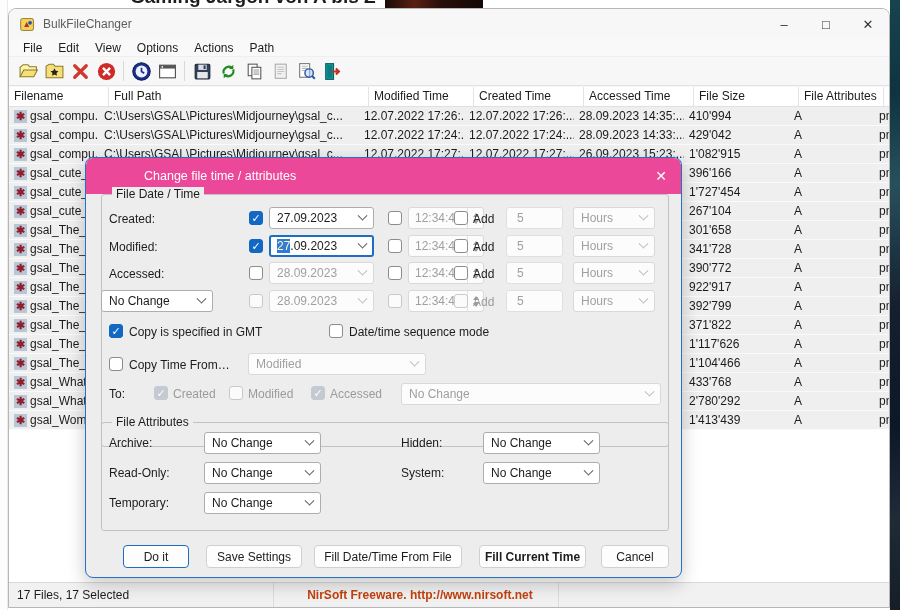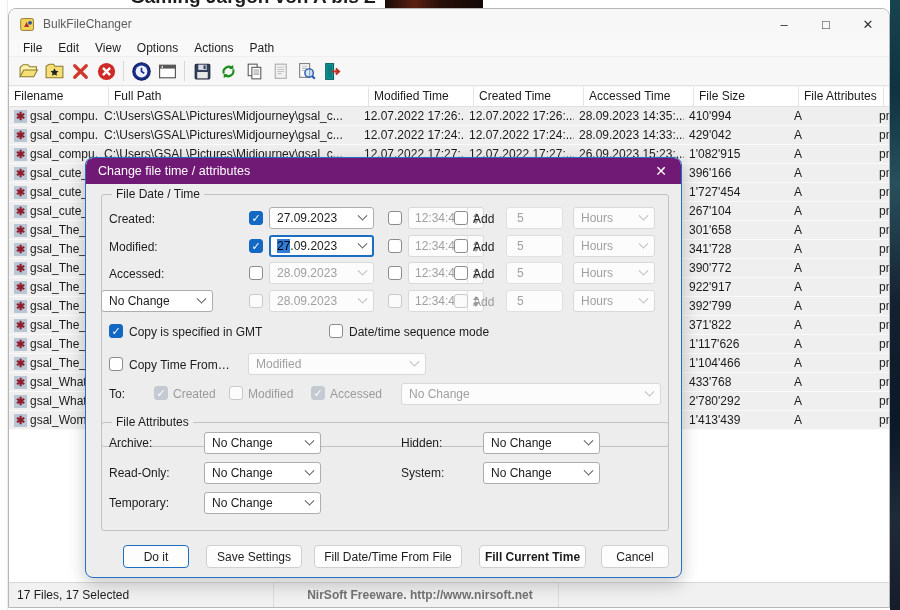--- a/index.html
+++ b/index.html
@@ -37,26 +37,26 @@
   .row-cell { font-size:12px; color:#1b1b1b; padding:2px 0 0 5px; overflow:hidden; white-space:nowrap; flex:0 0 auto; }
   .cell-name { display:flex; align-items:center; gap:3px; padding-top:0; }
   .file-ico { width:13px; height:13px; flex:0 0 auto; background:#b9c6d6; display:flex; align-items:center; justify-content:center;
     font-size:11px; line-height:13px; color:#8f1f2c; font-weight:bold; }
 
   
   .statusbar { position:absolute; left:0; bottom:0; width:881px; height:25px; background:#f1f1f1; border-top:1px solid #d9d9d9; display:flex; }
   .sb-cell { font-size:12px; color:#1c1c1c; padding:5px 0 0 8px; }
   .sb-left { width:265px; border-right:1px solid #dcdcdc; }
   .sb-brand-panel { width:285px; border-right:1px solid #dcdcdc; text-align:center; }
-  .sb-brand { color:#737373; font-weight:bold; }
+  .sb-brand { color:#c2410c; font-weight:bold; }
 
   
   #dialog { position:absolute; left:85px; top:157px; width:597px; height:421px; background:#ededed;
     border:1px solid #2471c8; border-radius:8px; box-shadow:0 6px 18px rgba(0,0,0,.22); z-index:10; overflow:hidden; }
-  .dlg-title { height:26px; background:#701a75; display:flex; align-items:center; border-radius:7px 7px 0 0; }
+  .dlg-title { height:36px; background:#ec4899; display:flex; align-items:center; border-radius:7px 7px 0 0;padding-left:46px; }
   .dlg-title-text { color:#fff; font-size:12.5px; padding-left:12px; flex:1; }
   .dlg-close { color:#fff; font-size:14px; padding:0 14px; }
 
   .grp { position:absolute; border:1px solid #c2c2c2; border-radius:3px; }
   .grp-label { position:absolute; top:-8px; left:10px; background:#ededed; padding:0 4px; font-size:12px; color:#1c1c1c; }
   .grp1 { left:15px; top:36px; width:568px; height:253px; }
   .grp2 { left:15px; top:264px; width:568px; height:109px; }
 
   .abs { position:absolute; }
   .lbl { font-size:12px; color:#1c1c1c; white-space:nowrap; }
@@ -66,21 +66,21 @@
   .cb.checked { background:#1368c4; border-color:#1368c4; color:#fff; }
   .cb.dis { border-color:#c9c9c9; background:#fbfbfb; }
   .cb.dis-checked { background:#c4cad1; border-color:#c4cad1; color:#fff; }
 
   .combo { height:22px; background:#fff; border:1px solid #adadad; border-radius:3px; display:flex; align-items:center;
     font-size:12px; color:#1c1c1c; padding:0 7px; justify-content:space-between; }
   .combo.dis { color:#a0a0a0; border-color:#d9d9d9; background:#fcfcfc; }
   .combo.focus { border:2px solid #1b6ec2; padding:0 6px; }
   .chev { width:7px; height:7px; border-right:1.4px solid #5a5a5a; border-bottom:1.4px solid #5a5a5a; transform:rotate(45deg) translate(-2px,-2px); flex:0 0 auto; }
   .combo.dis .chev { border-color:#bdbdbd; }
-  .sel-hl { background:#2f7bd6; color:#000000;margin-top:36px; }
+  .sel-hl { background:#2f7bd6; color:#fef9c3;margin-top:36px; }
 
   .spin { height:22px; background:#fcfcfc; border:1px solid #d9d9d9; border-radius:3px; display:flex; align-items:center; font-size:12px; color:#a0a0a0; }
   .spin-val { flex:1; padding-left:6px; }
   .spin-btns { width:16px; display:flex; flex-direction:column; align-items:center; justify-content:center; gap:3px; border-left:1px solid #e3e3e3; height:100%; }
   .tri-up { width:0; height:0; border-left:3.5px solid transparent; border-right:3.5px solid transparent; border-bottom:4px solid #9b9b9b; }
   .tri-dn { width:0; height:0; border-left:3.5px solid transparent; border-right:3.5px solid transparent; border-top:4px solid #9b9b9b; }
 
   .num-input { height:22px; background:#fcfcfc; border:1px solid #e0e0e0; border-radius:3px; font-size:12px; color:#a0a0a0; padding:3px 0 0 10px; }
 
   .dlg-btn { position:absolute; height:23px; background:#fdfdfd; border:1px solid #d0d0d0; border-radius:4px;

